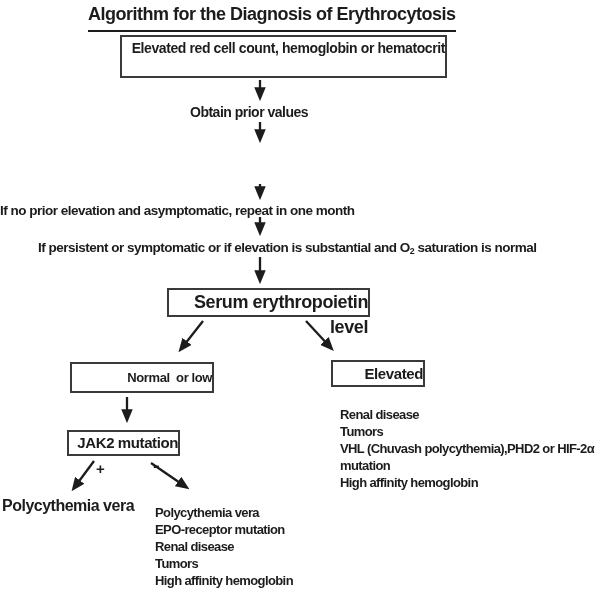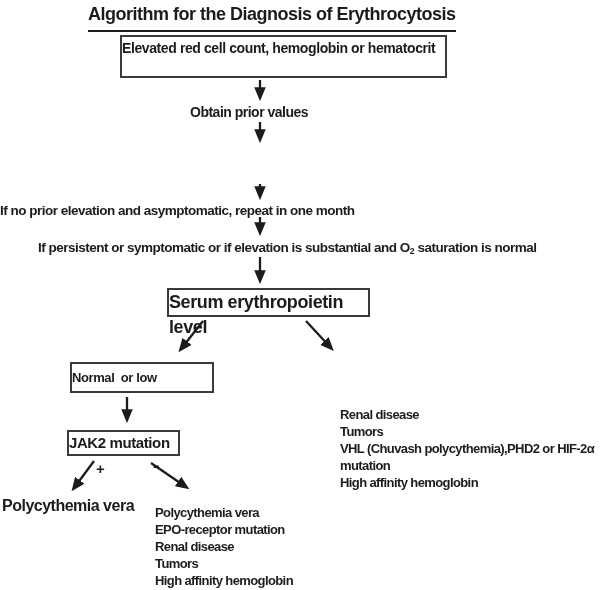--- a/index.html
+++ b/index.html
@@ -30,21 +30,21 @@
     font-size: 18px;
     letter-spacing: -0.5px;
     border-bottom: 2px solid #1c1c1c;
     padding-bottom: 5px;
     white-space: nowrap;
   }
   .node {
     box-sizing: border-box;
     border: 2px solid #3a3a3a;
     background: #ffffff;
-    text-align: left;
+    text-align: right;
     letter-spacing: -0.4px;
   }
   .start-box {
     left: 120px; top: 35px; width: 327px; height: 43px;
     font-size: 14px; line-height: 19px; padding-top: 2px;
   }
   .serum-box {
     left: 167px; top: 288px; width: 203px; height: 29px;
     font-size: 18px; line-height: 25px;
   }
@@ -123,20 +123,21 @@
 
 
   <div class="abs flow-text repeat-line">If no prior elevation and asymptomatic, repeat in one month</div>
 
   <div class="abs flow-text persistent"><span>If persistent or symptomatic or if elevation is substantial and O</span><sub>2</sub><span> saturation is normal</span></div>
 
   <div class="abs node serum-box">Serum erythropoietin level</div>
 
   <div class="abs node normal-box">Normal  or low</div>
 
+  <div class="abs node elevated-box">Elevated</div>
 
   <div class="abs node jak2-box">JAK2 mutation</div>
 
   <div class="abs sign plus-sign">+</div>
   <div class="abs sign minus-sign">-</div>
 
   <div class="abs pv-result">Polycythemia vera</div>
 
   <div class="abs result-list neg-list">
     <div>Polycythemia vera</div>

